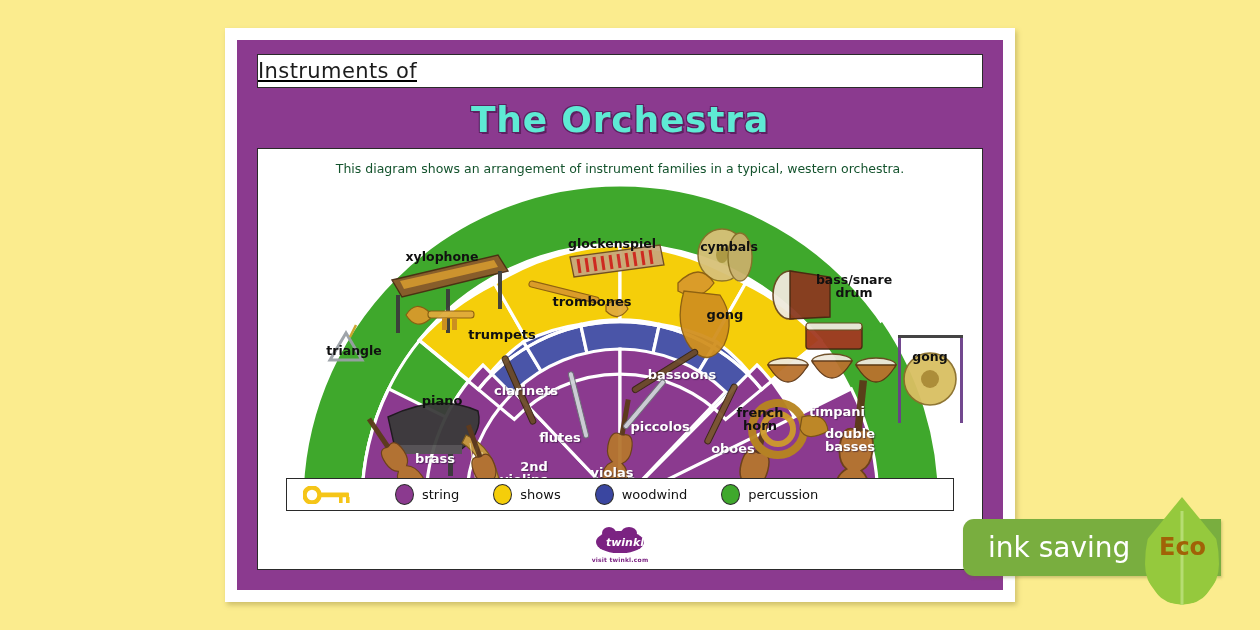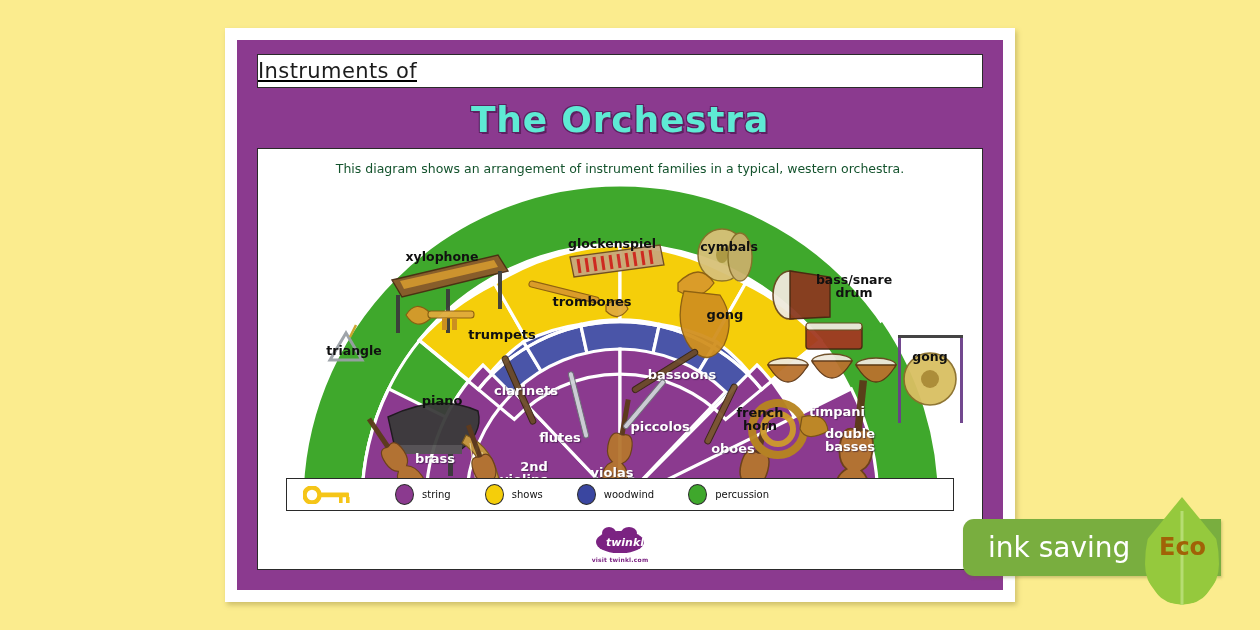--- a/index.html
+++ b/index.html
@@ -80,21 +80,21 @@
     position:absolute;left:28px;bottom:58px;width:calc(100% - 56px);height:33px;
     background:#ffffff;border:1.6px solid #2a2a2a;
     display:flex;align-items:center;box-sizing:border-box;
     padding:0 16px;
   }
   .legend-item{display:flex;align-items:center;margin-right:34px;}
   .swatch{
     width:17px;height:19px;border-radius:50%;
     border:1.4px solid #2d2d2d;margin-right:8px;flex:none;
   }
-  .legend-text{font-size:10px;color:#111;}
+  .legend-text{font-size:13px;color:#111;}
   #key-icon{margin-right:42px;display:flex;align-items:center;}
 
   
   #twinkl{
     position:absolute;left:0;bottom:6px;width:100%;
     display:flex;flex-direction:column;align-items:center;
   }
   #twinkl-logo{
     width:48px;height:22px;background:#7B2382;border-radius:50%/55%;
     display:flex;align-items:center;justify-content:flex-end;

